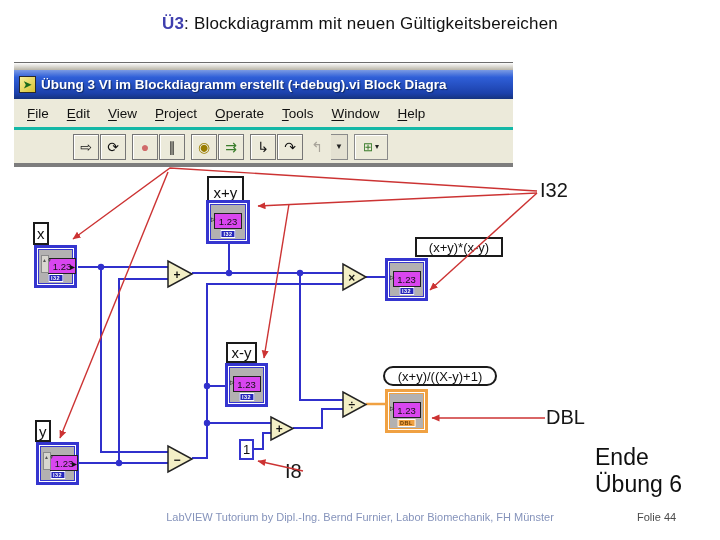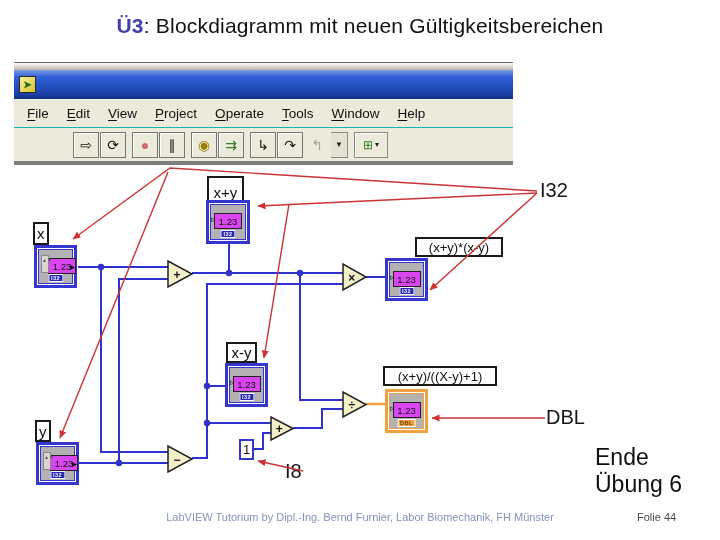--- a/index.html
+++ b/index.html
@@ -1,31 +1,31 @@
 <!DOCTYPE html>
 <html><head>
 <meta charset="utf-8">
 <style>
   html,body{margin:0;padding:0;}
   body{width:720px;height:540px;background:#fff;font-family:"Liberation Sans",sans-serif;position:relative;overflow:hidden;}
 
   
-  #slide-title{position:absolute;left:0;top:14px;width:720px;text-align:center;font-size:21px;color:#111;letter-spacing:.2px;}
+  #slide-title{position:absolute;left:0;top:14px;width:720px;text-align:center;font-size:17px;color:#111;letter-spacing:.2px;}
   #slide-title .accent{color:#3f3fae;font-weight:bold;}
   #footer-credit{position:absolute;left:0;top:511px;width:720px;text-align:center;font-size:11px;color:#8593bb;}
   #slide-number{position:absolute;left:637px;top:511px;font-size:11px;color:#4a4a4a;}
   #end-note{position:absolute;left:595px;top:444px;font-size:23px;color:#101010;line-height:27px;}
 
   
   #lv-window{position:absolute;left:14px;top:62px;width:499px;}
   #win-topstrip{height:7px;background:linear-gradient(180deg,#fdfdfd,#b9b5a8);border-top:1px solid #6c6c6c;}
   #win-titlebar{height:29px;background:linear-gradient(180deg,#7b9be4 0%,#2f5fd8 25%,#1c41ab 80%,#16337f 100%);display:flex;align-items:center;padding:0 5px;overflow:hidden;white-space:nowrap;}
   #win-title{color:#fff;font-weight:bold;font-size:13.5px;margin-left:5px;text-shadow:1px 1px 1px #102a66;}
   #app-icon{width:17px;height:17px;background:linear-gradient(135deg,#f6f0a0,#d8c22e);border:1px solid #2a2a2a;box-sizing:border-box;display:flex;align-items:center;justify-content:center;font-size:10px;color:#1a6a1a;font-weight:bold;}
-  #win-menubar{height:28px;background:#eceada;border-bottom:1px solid #14b8a6;display:flex;align-items:center;padding-left:4px;}
+  #win-menubar{height:28px;background:#eceada;border-bottom:3px solid #14b8a6;display:flex;align-items:center;padding-left:4px;}
   .menu-item{font-size:13.5px;color:#111;padding:0 9px;}
   .menu-item u{text-underline-offset:2px;}
   #win-toolbar{height:33px;background:#eceada;border-bottom:4px solid #7d7d7d;display:flex;align-items:center;padding-left:59px;box-sizing:content-box;}
   .tbtn{width:26px;height:26px;margin-right:1px;border:1px solid #767676;box-shadow:inset 1px 1px 0 #fff;background:#eceada;display:flex;align-items:center;justify-content:center;font-size:14px;box-sizing:border-box;}
   .tbtn.flat{border:none;box-shadow:none;}
   .tbtn.gap{margin-left:5px;}
   #font-selector{height:24px;margin-left:6px;border:1px solid #8a8a8a;box-shadow:inset 1px 1px 0 #fff;background:#f2f0e6;display:flex;align-items:center;padding:0 7px;font-size:12.5px;color:#111;}
   #font-selector-arrow{height:24px;width:16px;border:1px solid #8a8a8a;border-left:none;background:#e4e1d2;display:flex;align-items:center;justify-content:center;font-size:8px;color:#222;}
   #align-btn{height:24px;width:32px;margin-left:6px;border:1px solid #8a8a8a;box-shadow:inset 1px 1px 0 #fff;background:#eceada;display:flex;align-items:center;justify-content:center;font-size:12px;color:#3a7d2c;}
   #align-btn .arr{font-size:8px;color:#222;margin-left:2px;}
@@ -50,20 +50,21 @@
 </style>
 </head>
 <body>
 
 <div id="slide-title"><span class="accent">Ü3</span><span>: Blockdiagramm mit neuen Gültigkeitsbereichen</span></div>
 
 <div id="lv-window">
   <div id="win-topstrip"></div>
   <div id="win-titlebar">
     <div id="app-icon">➤</div>
+    <span id="win-title">Übung 3 VI im Blockdiagramm erstellt (+debug).vi Block Diagra</span>
   </div>
   <div id="win-menubar">
       <span class="menu-item"><u>F</u>ile</span>
       <span class="menu-item"><u>E</u>dit</span>
       <span class="menu-item"><u>V</u>iew</span>
       <span class="menu-item"><u>P</u>roject</span>
       <span class="menu-item"><u>O</u>perate</span>
       <span class="menu-item"><u>T</u>ools</span>
       <span class="menu-item"><u>W</u>indow</span>
       <span class="menu-item"><u>H</u>elp</span>
@@ -166,21 +167,21 @@
       </div>
     </div>
     <div class="node-label" style="left: 383px; top: 237px; min-width: 88px; height: 20px; font-size: 13px; padding: 0px 2px; margin-left: 32px;">(x+y)*(x-y)</div>
     <div class="term" style="left: 385px; top: 258px; width: 43px; height: 43px;">
       <div class="term-panel">
         <div class="term-value" style="left: 50%; transform: translateX(-50%);">1.23</div>
         <div class="term-badge">I32</div>
         <span class="in-arrow">▹</span>
       </div>
     </div>
-    <div class="node-label" style="left: 383px; top: 366px; min-width: 114px; height: 20px; font-size: 13px; padding: 0px 8px;">(x+y)/((X-y)+1)</div>
+    <div class="node-label" style="left: 383px; top: 366px; min-width: 114px; height: 20px; font-size: 13px; padding: 0px 8px; border-radius: 10px;">(x+y)/((X-y)+1)</div>
     <div class="term orange" style="left: 385px; top: 389px; width: 43px; height: 44px;">
       <div class="term-panel">
         <div class="term-value" style="left: 50%; transform: translateX(-50%);">1.23</div>
         <div class="term-badge">DBL</div>
         <span class="in-arrow">▹</span>
       </div>
     </div>
     <div class="const" style="left: 239px; top: 439px; width: 15px; height: 21px;">1</div>
     <svg width="720" height="540" class="layer" id="anno-layer">
       <defs>

